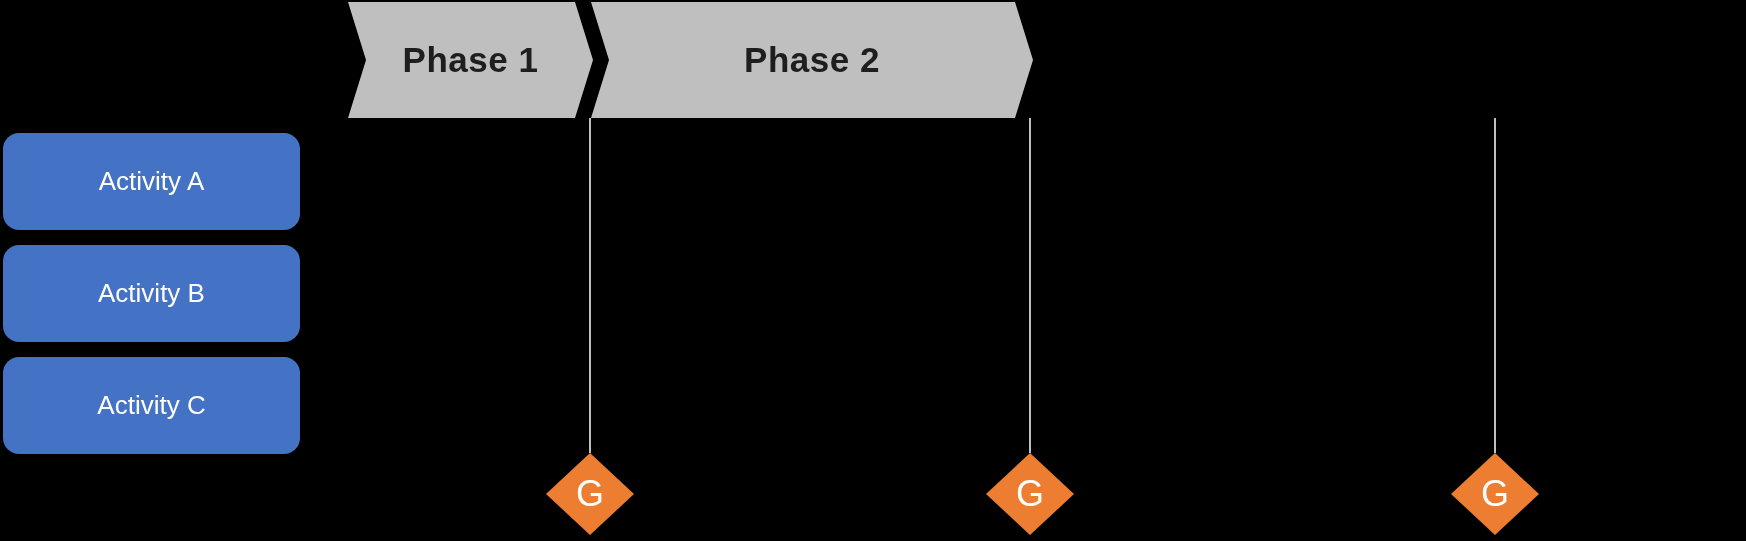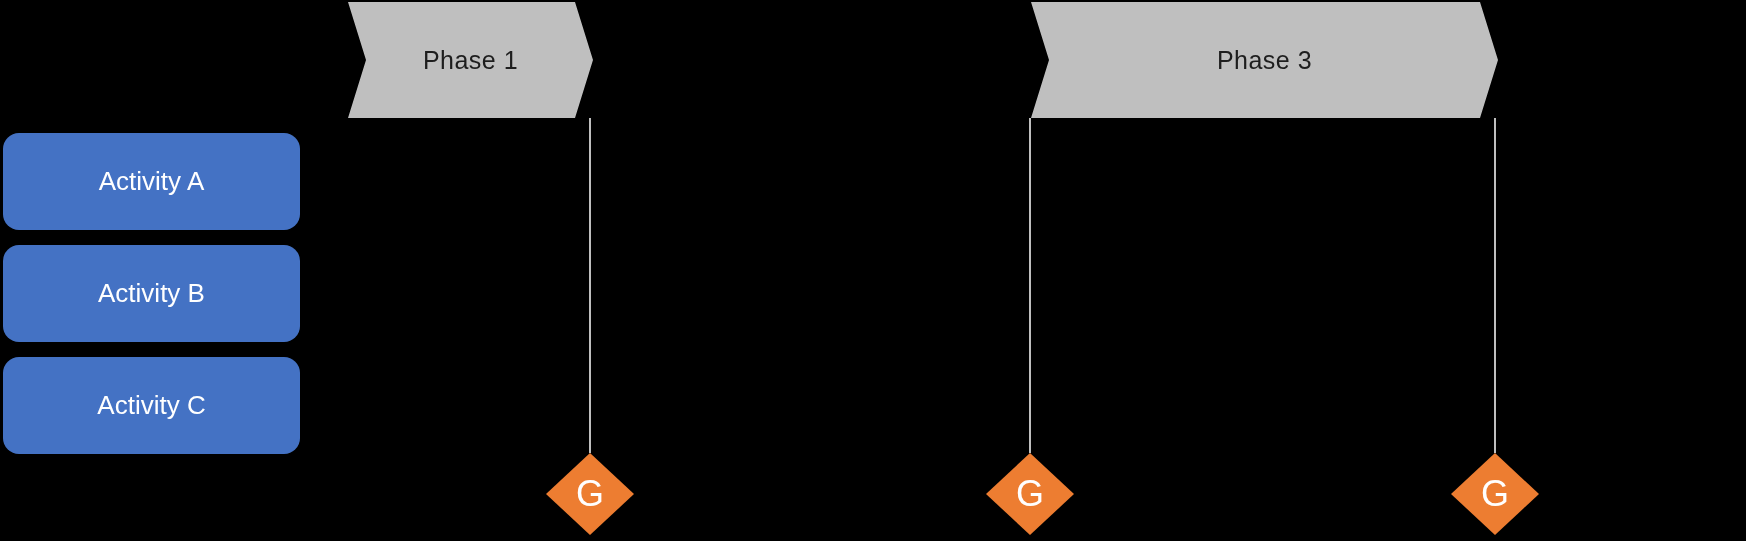--- a/index.html
+++ b/index.html
@@ -22,23 +22,24 @@
     top: 2px;
     height: 116px;
     background: var(--phase-fill, #BFBFBF);
     clip-path: polygon(18px 50%, 0% 0%, calc(100% - 18px) 0%, 100% 50%, calc(100% - 18px) 100%, 0% 100%);
     display: flex;
     align-items: center;
     justify-content: center;
   }
   .chevron .phase-label {
     color: var(--phase-text, #1E1E1E);
-    font-size: 25px;
+    font-size: 35px;
     letter-spacing: 0.5px;
     white-space: nowrap;
+    font-weight: bold;
   }
   .phase-1 { left: 348px;  width: 245px; }
   .phase-2 { left: 591px;  width: 442px; }
   .phase-3 { left: 1031px; width: 467px; }
   .phase-4 { left: 1496px; width: 250px; }
 
   
   .activity {
     position: absolute;
     left: 3px;
@@ -91,22 +92,22 @@
   .gate-3-diamond { left: 1451px; }
 </style>
 </head>
 <body>
 
 <div class="stage">
 
   <div class="chevron phase-1">
     <span class="phase-label">Phase 1</span>
   </div>
-  <div class="chevron phase-3">
-    <span class="phase-label">Phase 3</span>
+  <div class="chevron phase-2">
+    <span class="phase-label">Phase 2</span>
   </div>
 
   <div class="activity activity-a">
     <span class="activity-label">Activity A</span>
   </div>
   <div class="activity activity-c">
     <span class="activity-label">Activity C</span>
   </div>
   <div class="activity activity-b">
     <span class="activity-label">Activity B</span>

